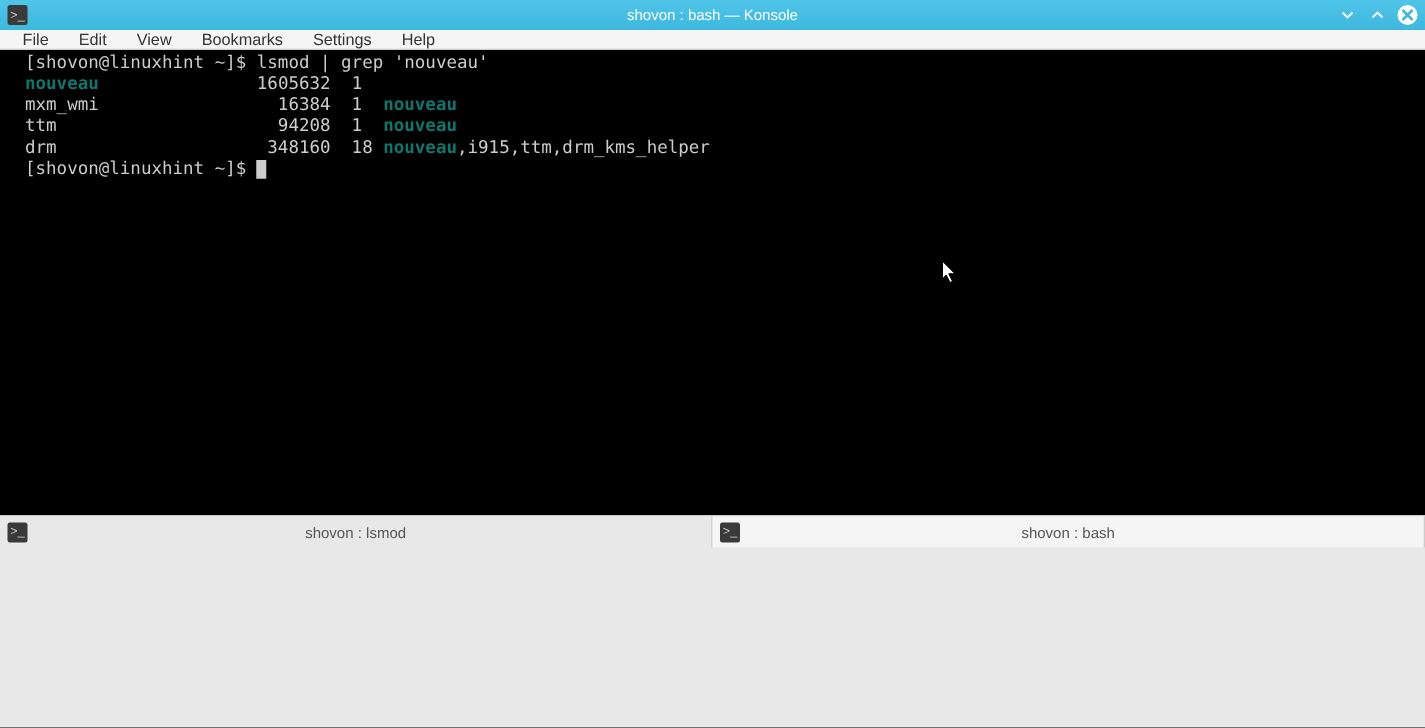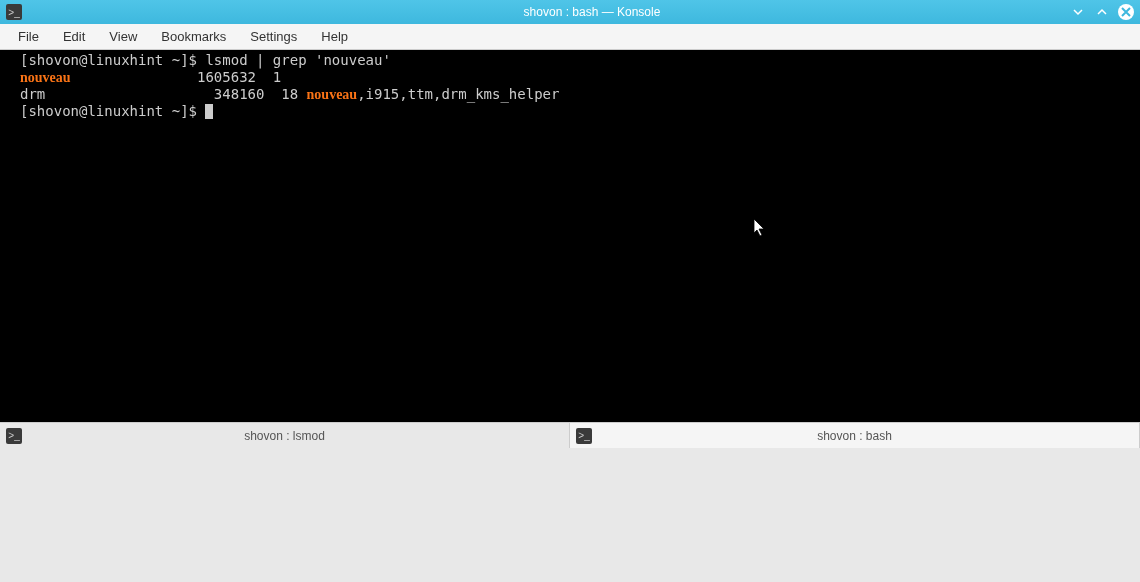--- a/index.html
+++ b/index.html
@@ -33,21 +33,20 @@
       justify-content: center;
       font-size: 10px;
       color: #ccc;
       border-radius: 2px;
     }
     .titlebar-title {
       position: absolute;
       left: 50%;
       transform: translateX(-50%);
       color: #fff;
-      margin-left: 22px;
     }
     .titlebar-controls {
       margin-left: auto;
       display: flex;
       align-items: center;
       gap: 8px;
       padding-right: 6px;
     }
     .titlebar-btn {
       width: 16px;
@@ -65,21 +64,21 @@
       background: #fff;
       color: #3eb8de;
       display: flex;
       align-items: center;
       justify-content: center;
       font-size: 12px;
       font-weight: bold;
       cursor: pointer;
     }
     .menubar {
-      height: 26px;
+      height: 16px;
       background: #f5f5f5;
       border-bottom: 1px solid #ccc;
       display: flex;
       align-items: center;
       padding: 0 6px;
       font-size: 13px;
       color: #333;
     }
     .menu-item {
       padding: 4px 12px;
@@ -93,21 +92,21 @@
       line-height: 17px;
       padding: 2px 20px;
       height: 372px;
       overflow: hidden;
       position: relative;
     }
     .term-line {
       white-space: pre;
     }
     .prompt-user { color: #ccc; }
-    .highlight { color: #f97316; font-weight: bold; font-family: Liberation Serif, serif; }
+    .highlight { color: #0f766e; font-weight: bold; }
     .term-cursor {
       display: inline-block;
       width: 8px;
       height: 15px;
       background: #ccc;
       vertical-align: text-bottom;
     }
     .mouse-cursor {
       position: absolute;
       width: 14px;
@@ -180,20 +179,22 @@
   <div class="menu-item">View</div>
   <div class="menu-item">Bookmarks</div>
   <div class="menu-item">Settings</div>
   <div class="menu-item">Help</div>
 </div>
 
 <div class="terminal" id="terminal">
 
 <div class="term-line"><span class="prompt-user">[shovon@linuxhint ~]$ </span><span>lsmod | grep 'nouveau'</span></div>
     <div class="term-line"><span class="highlight">nouveau</span>               1605632  1</div>
+    <div class="term-line">mxm_wmi                 16384  1  <span class="highlight">nouveau</span></div>
+    <div class="term-line">ttm                     94208  1  <span class="highlight">nouveau</span></div>
     <div class="term-line">drm                    348160  18 <span class="highlight">nouveau</span>,i915,ttm,drm_kms_helper</div>
     <div class="term-line"><span class="prompt-user">[shovon@linuxhint ~]$ </span><span class="term-cursor"></span></div>
     <div class="mouse-cursor" id="mcursor" style="left: 753px; top: 168px;">
     <svg width="14" height="20" viewBox="0 0 14 20">
       <path d="M1 1 L1 15 L4 12 L7 18 L9 17 L6 11 L11 11 Z" fill="#fff" stroke="#000" stroke-width="0.8"></path>
     </svg>
   </div>
   </div>
 
 <div class="tabbar">

